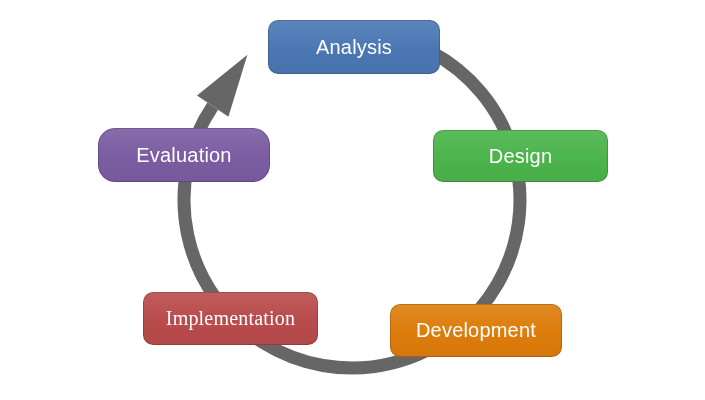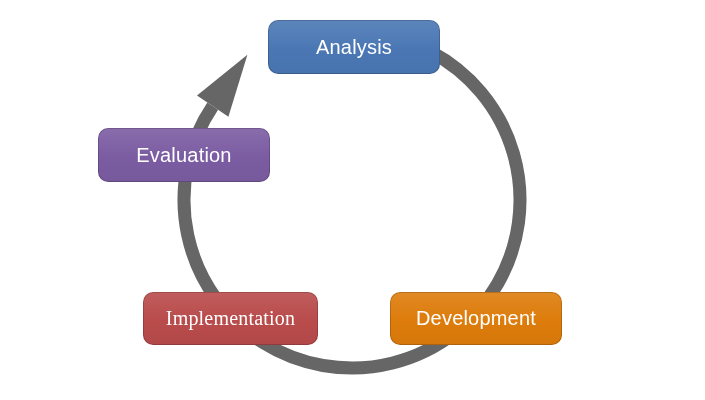--- a/index.html
+++ b/index.html
@@ -34,44 +34,47 @@
   .step-label {
     color: #ffffff;
     font-size: 20px;
     font-weight: 400;
     letter-spacing: 0.2px;
     text-align: center;
     white-space: nowrap;
   }
   .box-analysis       { left: 268px; top: 20px;  width: 172px; height: 54px; }
   .box-design         { left: 433px; top: 130px; width: 175px; height: 52px; }
-  .box-development    { left: 390px; top: 292px; width: 172px; height: 53px; }
+  .box-development    { left: 390px; top: 304px; width: 172px; height: 53px; }
   .box-implementation { left: 143px; top: 292px; width: 175px; height: 53px; font-family: Liberation Serif, serif; }
   .box-evaluation     { left: 98px;  top: 128px; width: 172px; height: 54px; }
 </style>
 </head>
 <body>
 
 <div class="slide">
 
   <svg class="cycle-svg" viewBox="0 0 705 400" aria-hidden="true">
     <path d="M 430.9 51.7 A 168 168 0 1 1 212.7 106.1" fill="none" stroke-width="13" stroke="#666666"></path>
     <polygon points="228.4,116.7 197.0,95.5 247.4,54.7" fill="#666666"></polygon>
   </svg>
 
   <div class="step-box box-analysis" style="background-color: rgb(74, 119, 180);">
     <span class="step-label">Analysis</span>
   </div>
 
+  <div class="step-box box-design" style="background-color: rgb(75, 180, 75);">
+    <span class="step-label">Design</span>
+  </div>
 
   <div class="step-box box-development" style="background-color: rgb(221, 124, 11);">
     <span class="step-label">Development</span>
   </div>
 
   <div class="step-box box-implementation" style="background-color: rgb(185, 75, 75);">
     <span class="step-label">Implementation</span>
   </div>
 
-  <div class="step-box box-evaluation" style="background-color: rgb(123, 92, 162);">
+  <div class="step-box box-evaluation" style="background-color: rgb(123, 92, 162); border-radius: 17px;">
     <span class="step-label">Evaluation</span>
   </div>
 
 </div>
 
 </body></html>

